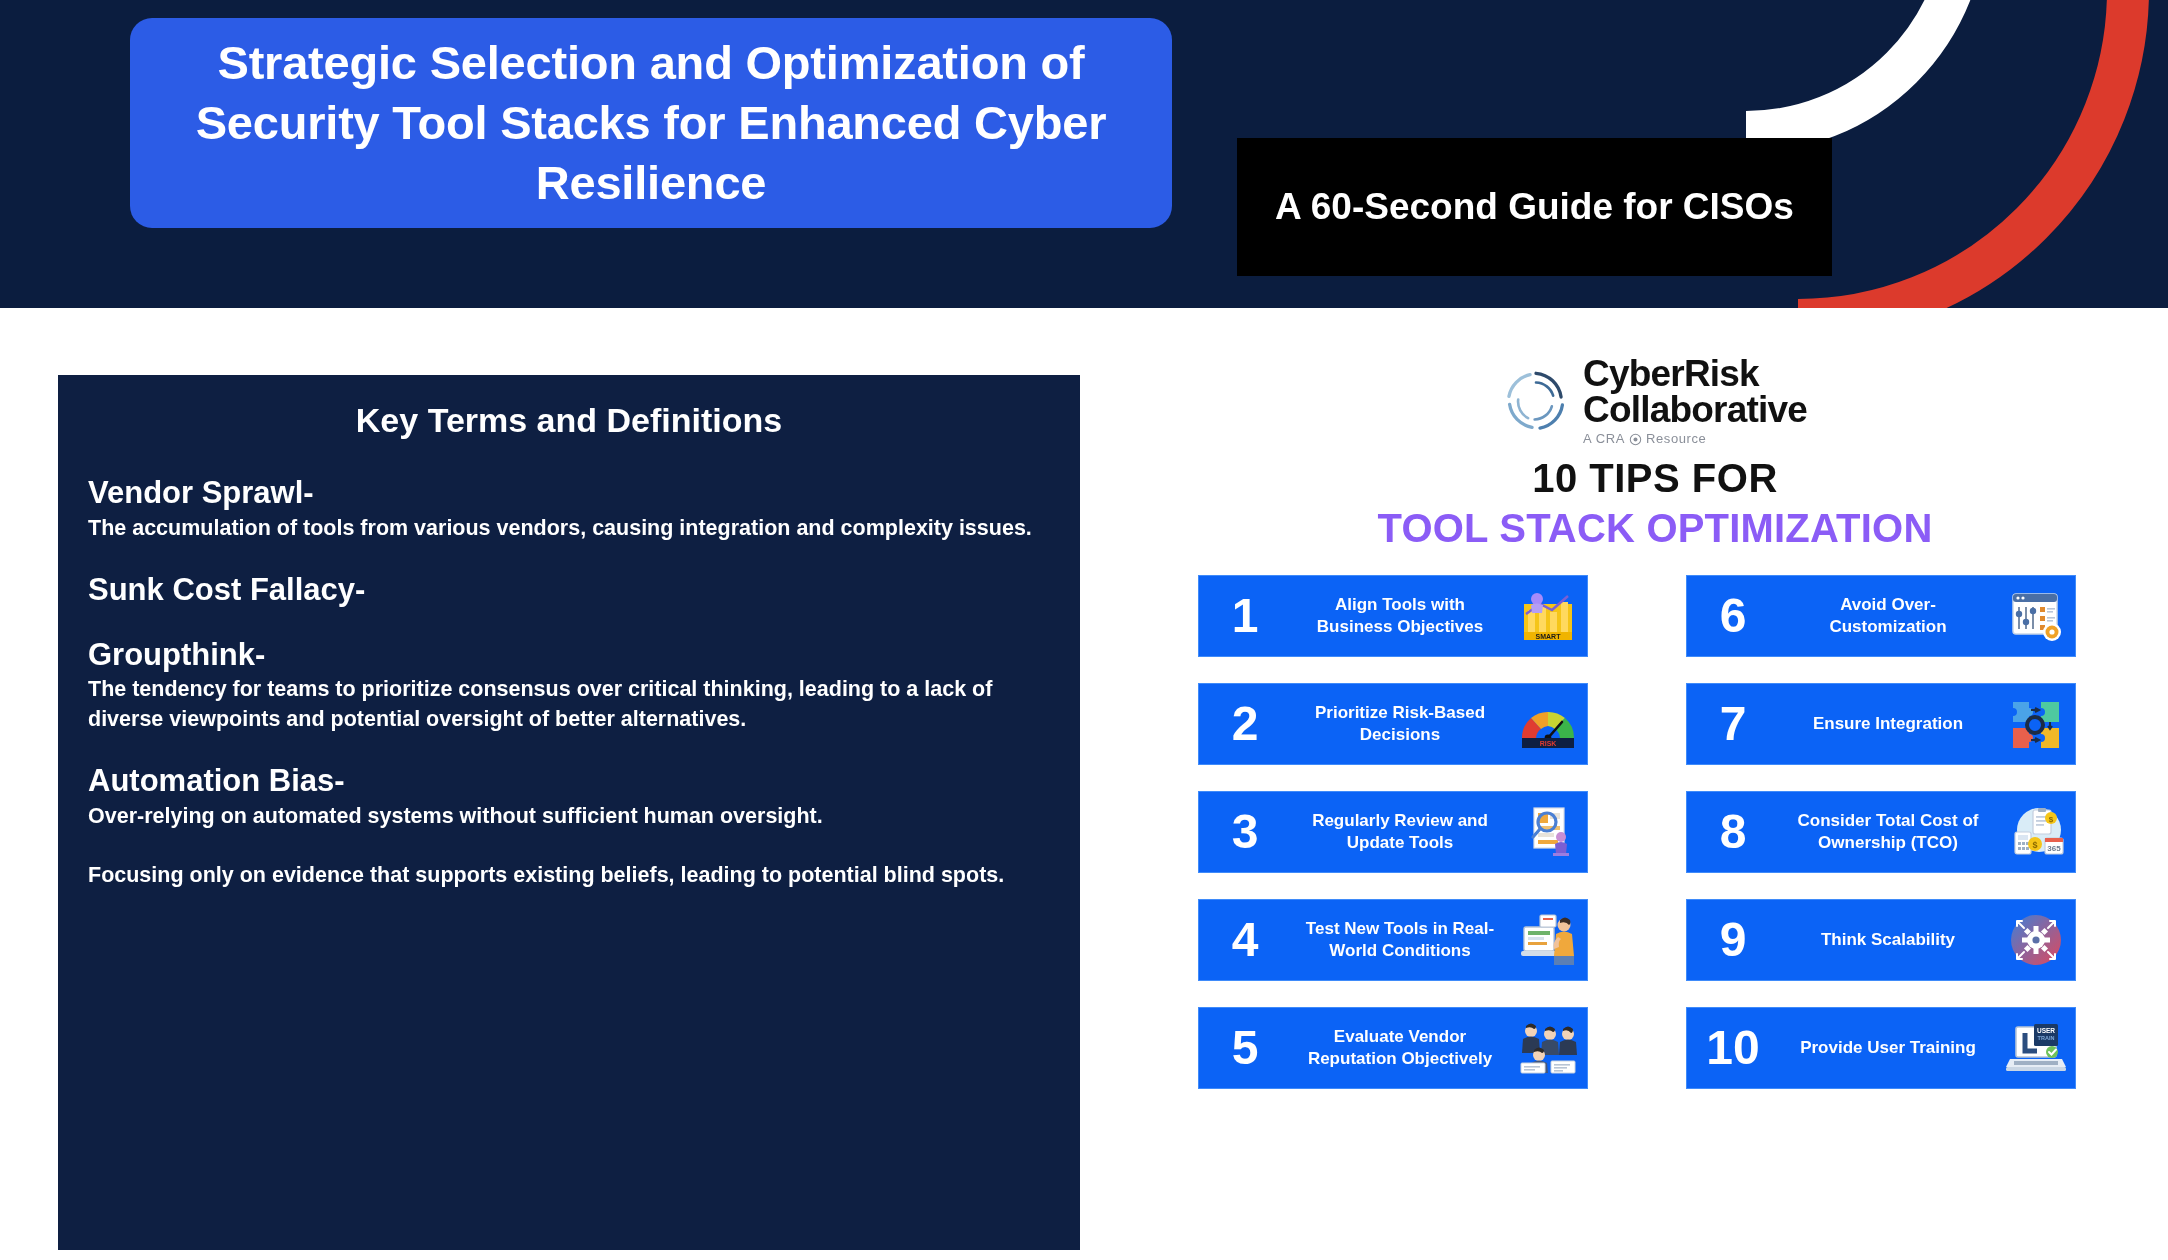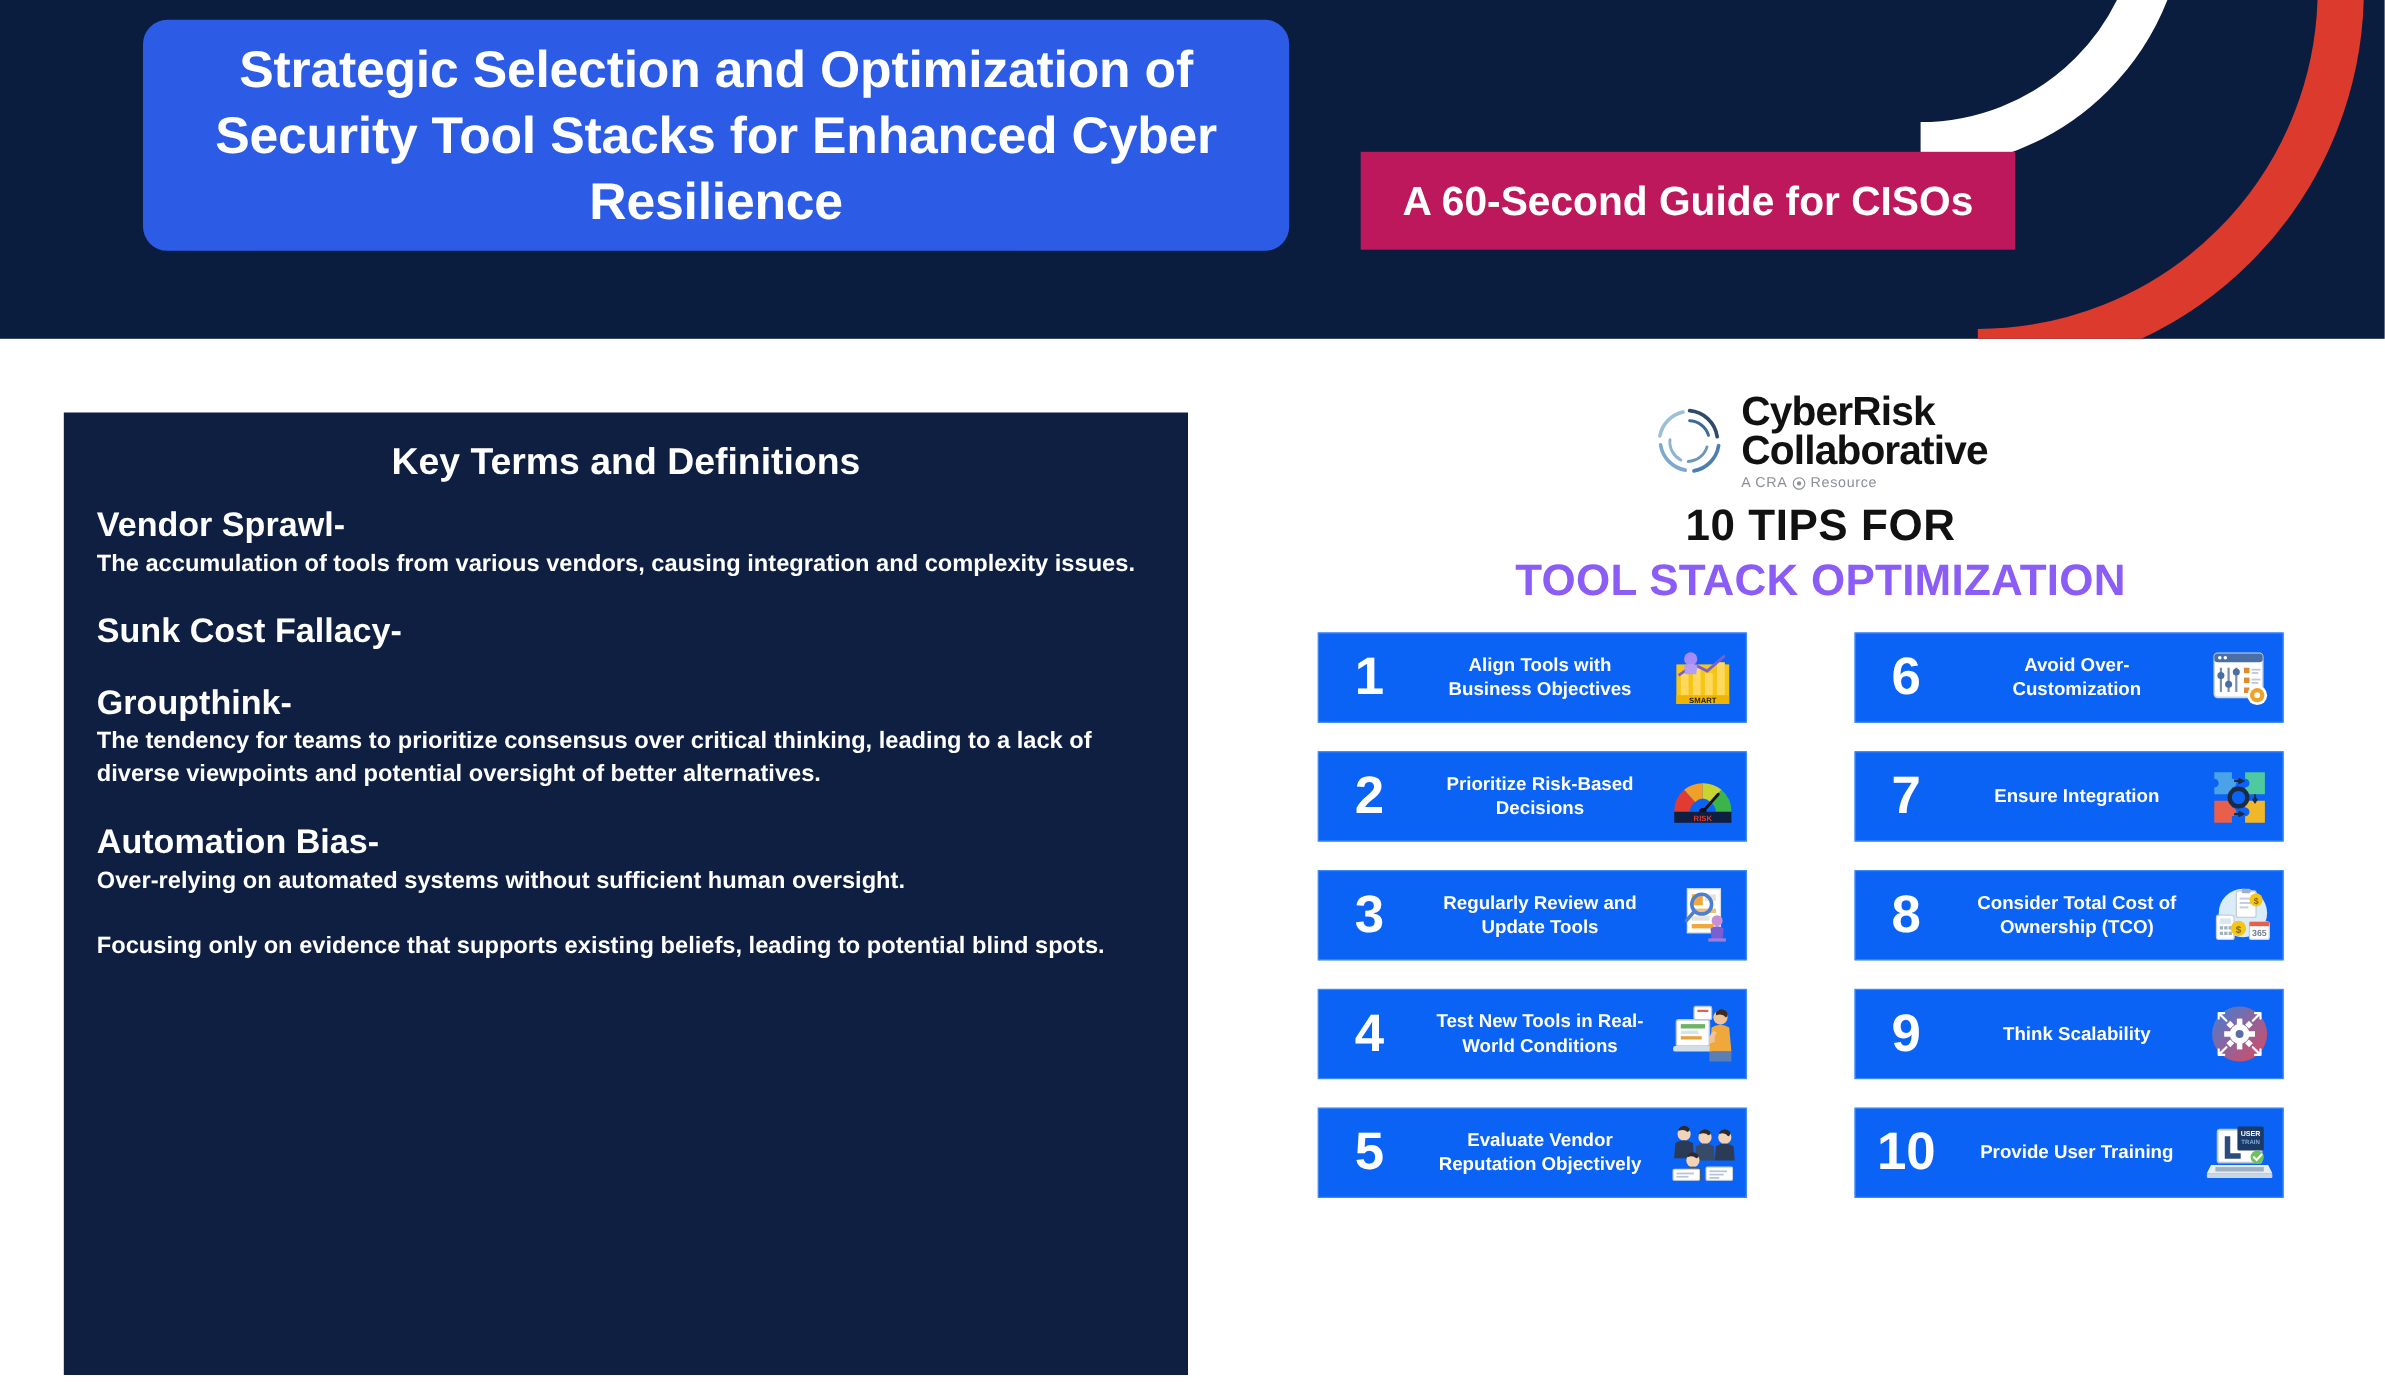--- a/index.html
+++ b/index.html
@@ -21,38 +21,38 @@
     background:#2c5ce6;
     display:flex; align-items:center; justify-content:center;
     padding:0 26px;
     border-radius:22px;
   }
   .title-banner h1 {
     color:#ffffff; font-size:47px; font-weight:bold; line-height:1.27;
     text-align:center; letter-spacing:-0.2px;
   }
   .subtitle-banner {
-    position:absolute; left:1237px; top:138px; width:595px; height:89px;
-    background:#be185d;
+    position:absolute; left:1237px; top:138px; width:595px; height:138px;
+    background:#000000;
     display:flex; align-items:center; justify-content:center;
   }
   .subtitle-banner h2 {
     color:#ffffff; font-size:37px; font-weight:bold; line-height:1.28;
     text-align:center;
   }
   .arc-deco { position:absolute; right:-18px; top:-128px; width:520px; height:520px; }
 
   
   .terms-panel {
     position:absolute; left:58px; top:375px; width:1022px; height:875px;
     background:#0e1f42; padding:26px 30px 0 30px;
   }
   .terms-title {
     color:#ffffff; font-size:34px; font-weight:bold; text-align:center;
-    margin-bottom:20px;
+    margin-bottom:36px;
   }
   .term { margin-bottom:30px; }
   .term-name {
     color:#ffffff; font-size:31px; font-weight:bold; line-height:1.12;
     margin-bottom:3px;
   }
   .term-def {
     color:#ffffff; font-size:21.5px; font-weight:bold; line-height:1.36;
   }
 

